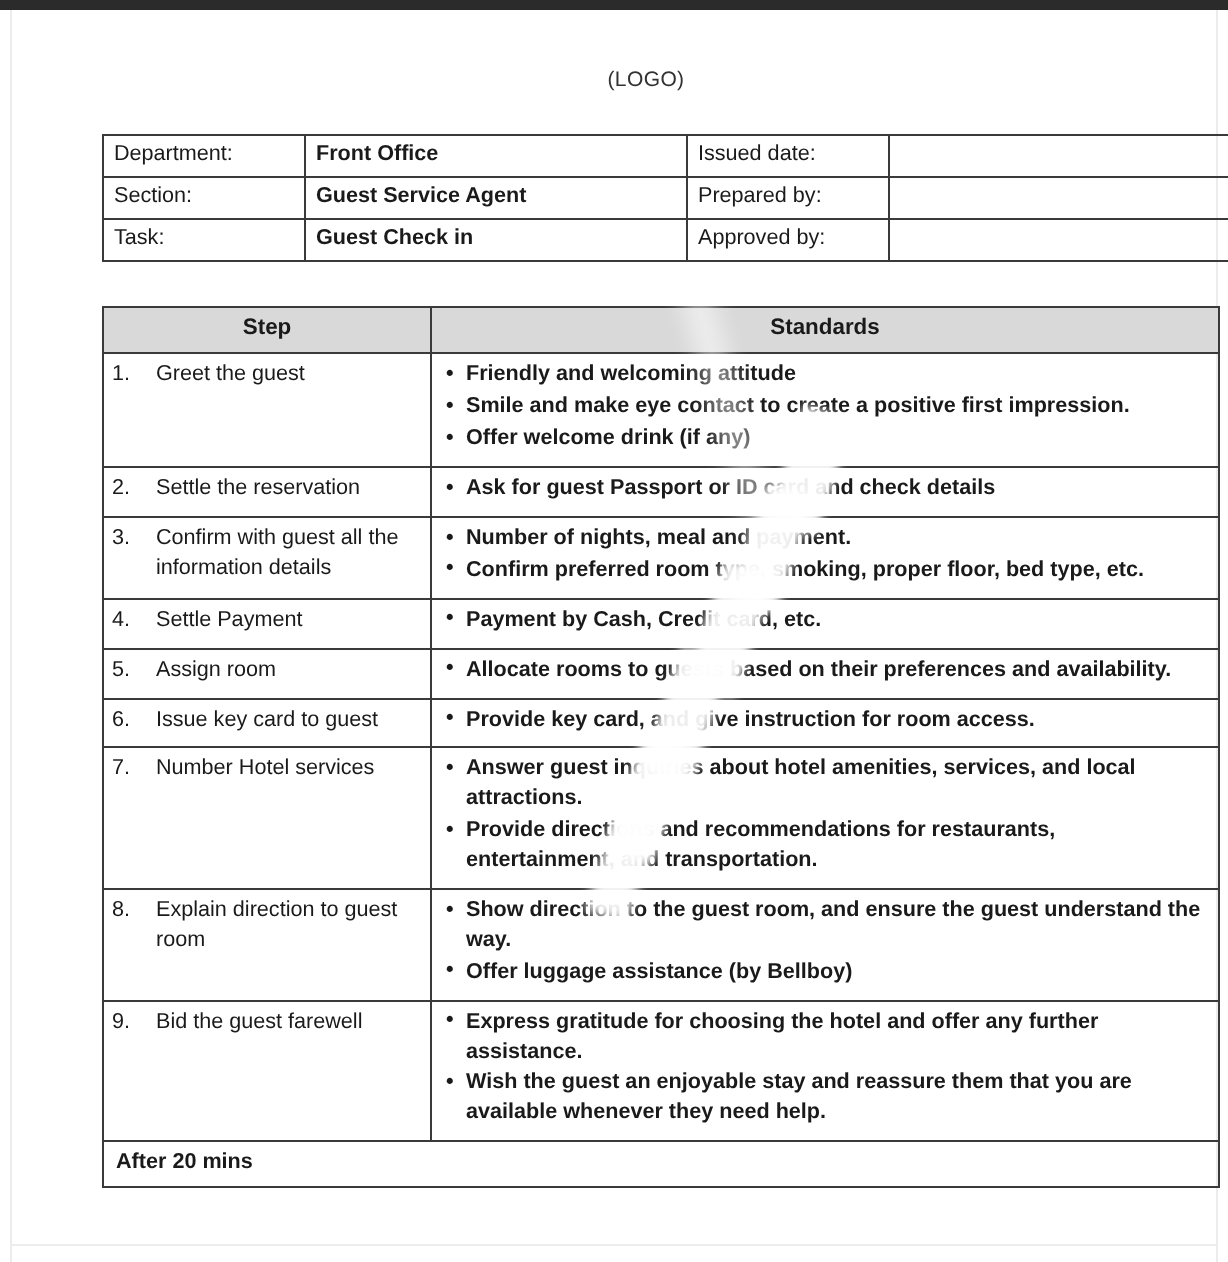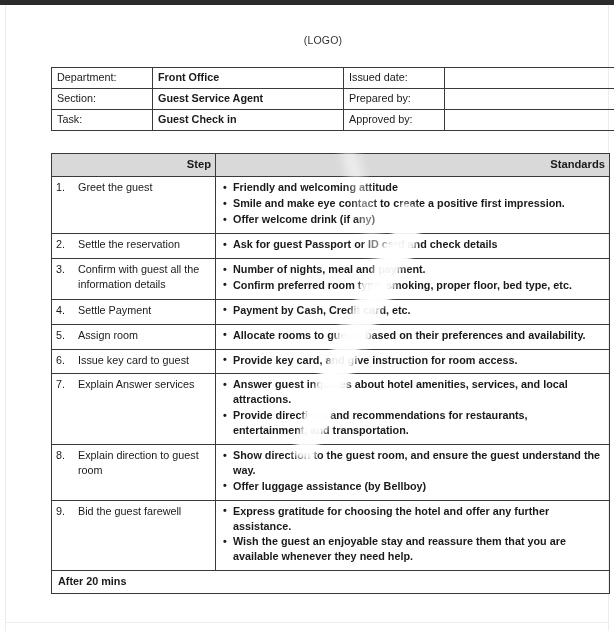--- a/index.html
+++ b/index.html
@@ -152,21 +152,21 @@
   }
   .sop-table th,
   .sop-table td {
     border: 1.3px solid #3a3a3a;
     vertical-align: top;
     line-height: 1.38;
   }
   .sop-table thead th {
     background: #d9d9d9;
     font-weight: bold;
-    text-align: right;
+    text-align: center;
     padding: 3px 4px 4px 4px;
     font-size: 11.2px;
   }
   .col-step { width: 155px; }
   .col-std  { width: 385px; }
 
   .sop-table td.step-cell {
     padding: 3px 4px 5px 4px;
   }
   .sop-table td.std-cell {
@@ -329,21 +329,21 @@
           <td class="std-cell">
             <ul class="bullets">
               <li>Provide key card, and give instruction for room access.</li>
             </ul>
           </td>
         </tr>
         <tr>
           <td class="step-cell">
             <div class="step-line">
               <span class="step-num">7.</span>
-              <span class="step-txt">Explain Answer services</span>
+              <span class="step-txt">Number Hotel services</span>
             </div>
           </td>
           <td class="std-cell">
             <ul class="bullets">
               <li>Answer guest inquiries about hotel amenities, services, and local attractions.</li>
               <li>Provide directions and recommendations for restaurants, entertainment, and transportation.</li>
             </ul>
           </td>
         </tr>
         <tr>

